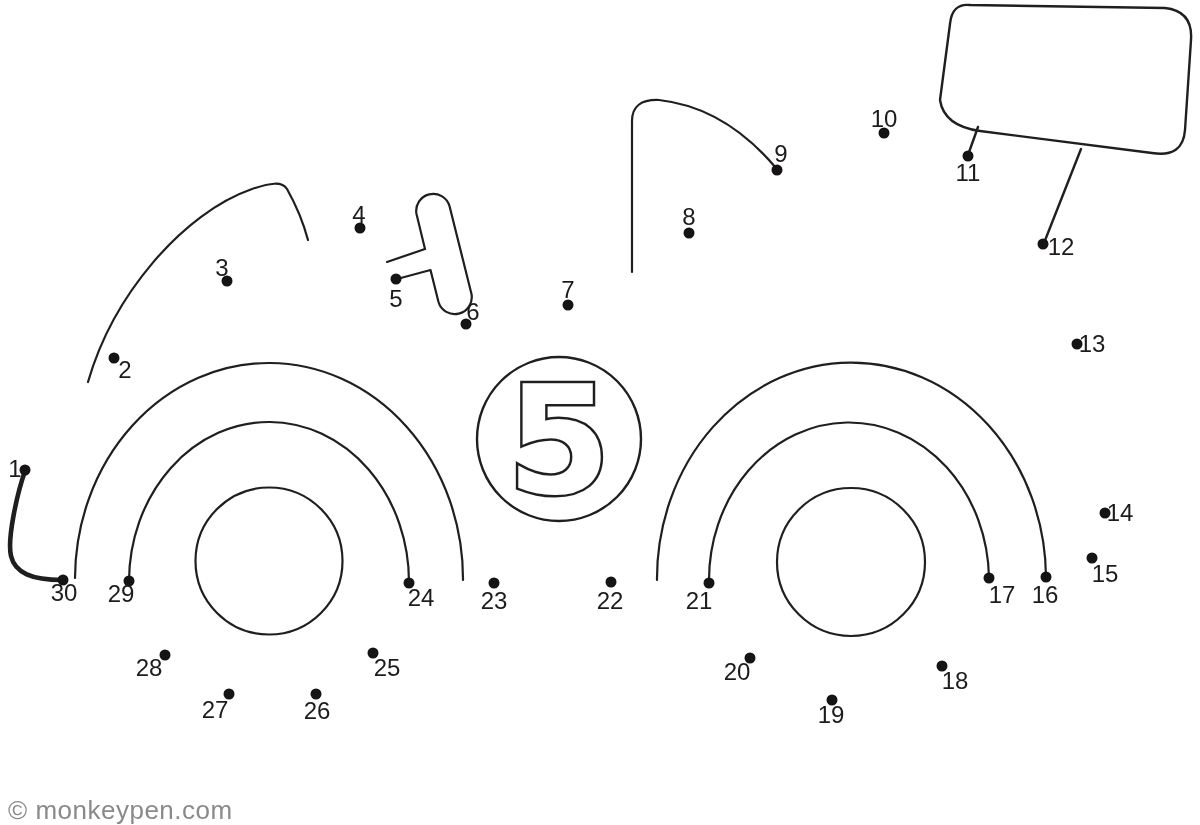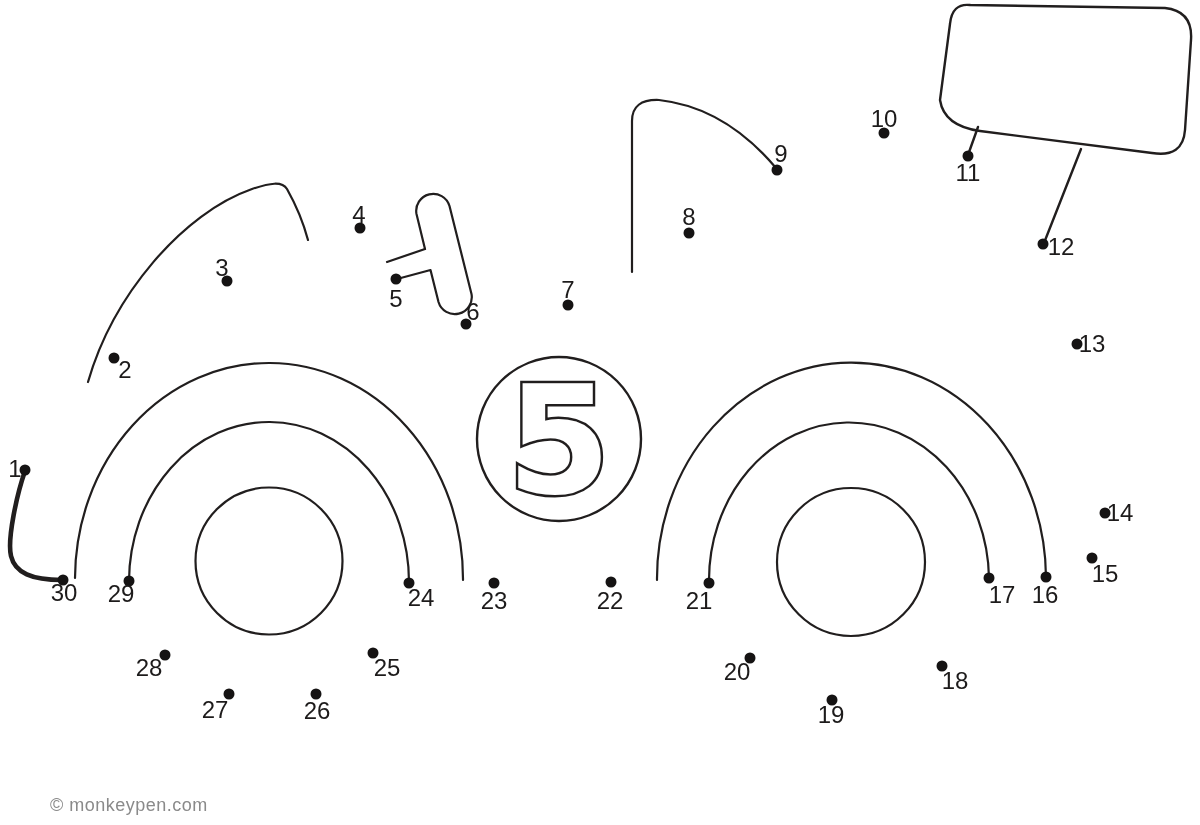--- a/index.html
+++ b/index.html
@@ -34,24 +34,23 @@
     stroke-width: 5;
     paint-order: stroke fill;
     font-family: "DejaVu Sans", sans-serif;
     font-weight: bold;
     font-size: 150px;
   }
   .copyright {
     position: absolute;
     left: 8px;
     top: 795px;
-    font-size: 18px;
+    font-size: 26px;
     letter-spacing: 0.5px;
     color: #8a8a8a;
-    margin-left: 42px;
   }
 </style>
 </head>
 <body>
 
 <div class="canvas">
 
   <svg class="art" width="1200" height="825" viewBox="0 0 1200 825" xmlns="http://www.w3.org/2000/svg">
 
     <path class="line" d="M 88 382 C 113 295 183 213 252 189 C 270 183 282 181 287 189 C 296 205 304 225 308 240"></path>

